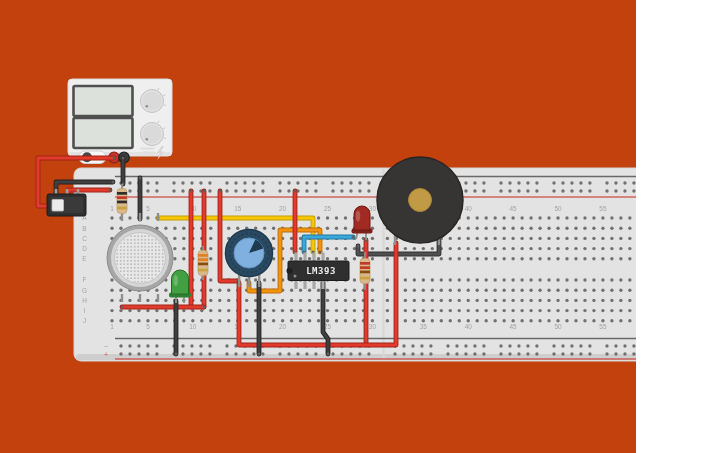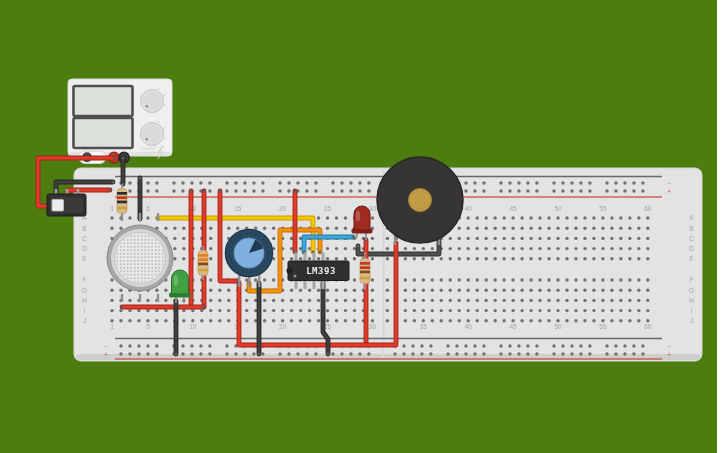--- a/index.html
+++ b/index.html
@@ -1,16 +1,16 @@
 <!DOCTYPE html>
 <html><head>
 <meta charset="utf-8">
 <style>
   html,body{margin:0;padding:0;background:#ffffff;}
-  #stage{position:relative;width:717px;height:453px;background:#4d7c0f;overflow:hidden;
+  #stage{position:relative;width:636px;height:453px;background:#c2410c;overflow:hidden;
          font-family:"Liberation Sans",sans-serif;}
   text{font-family:"Liberation Sans",sans-serif;}
   .bbl{font-size:6.4px;fill:#a3a3a3;text-anchor:middle;}
   .sgn{font-size:7px;text-anchor:middle;}
   .sgn-m{fill:#9a9a9a;}
   .sgn-p{fill:#d06055;}
   .icl{font-family:"DejaVu Sans Mono",monospace;font-size:9px;font-weight:bold;
        fill:#ededed;text-anchor:middle;letter-spacing:0.5px;}
 </style>
 </head>

